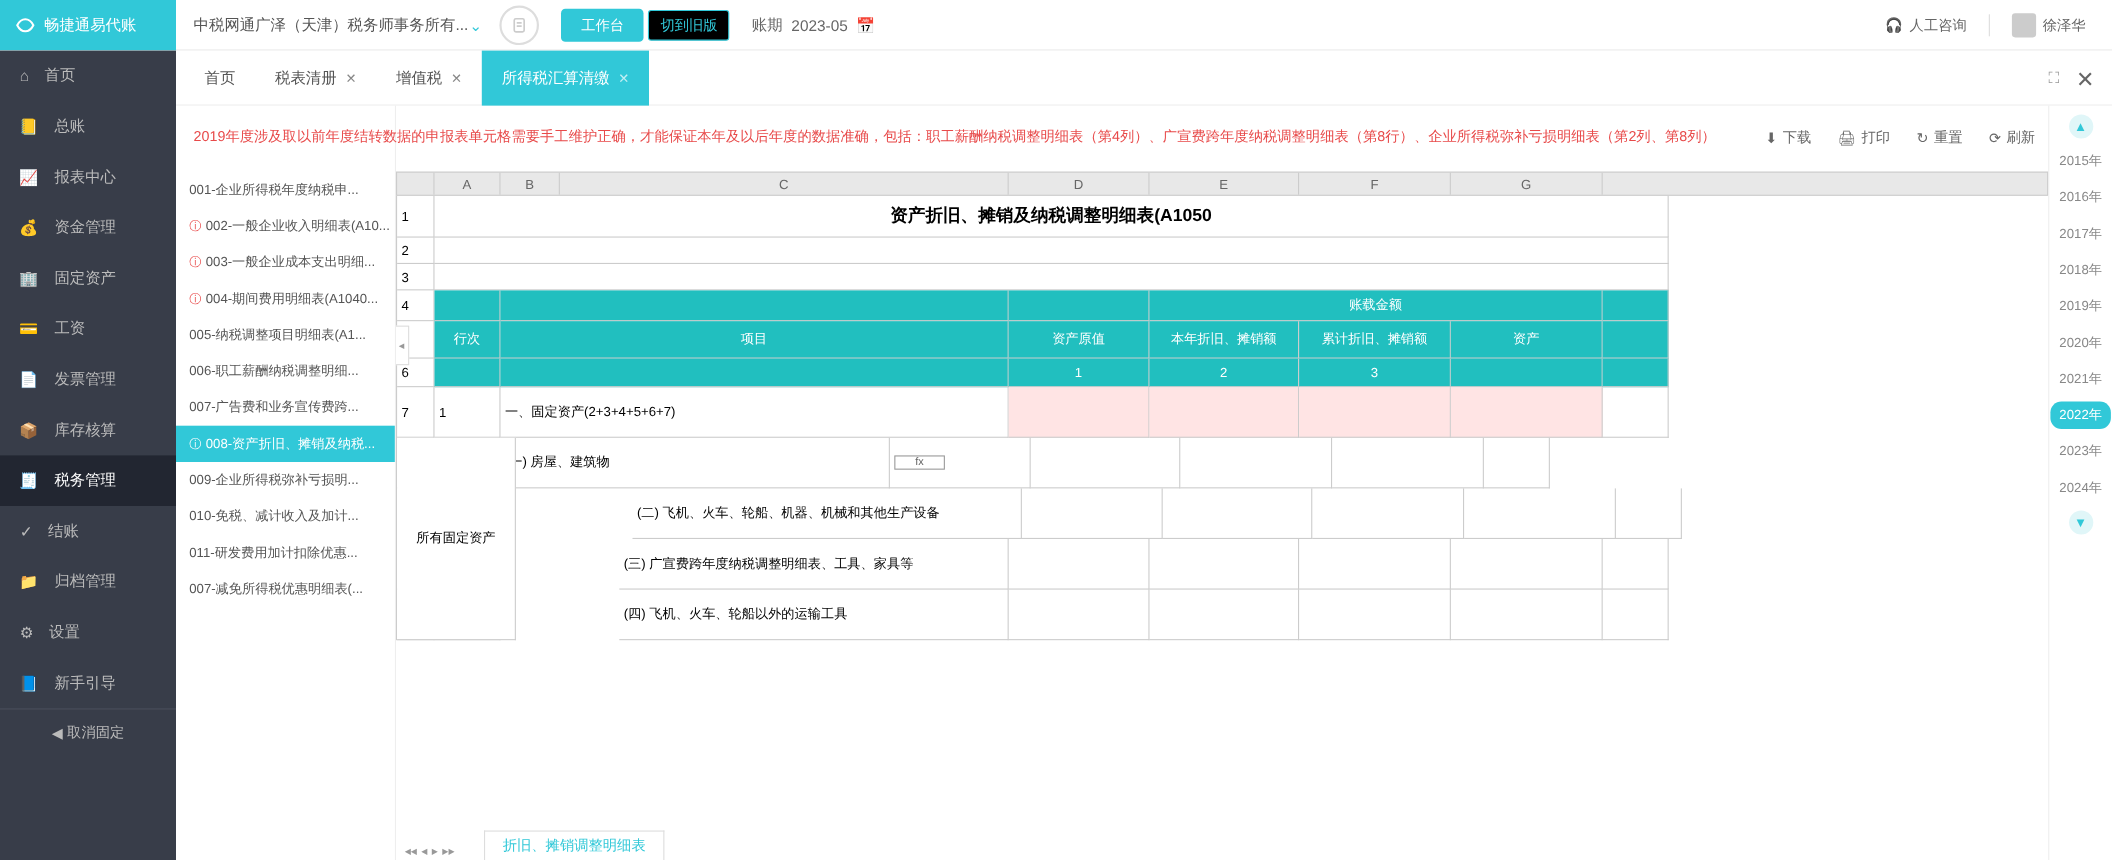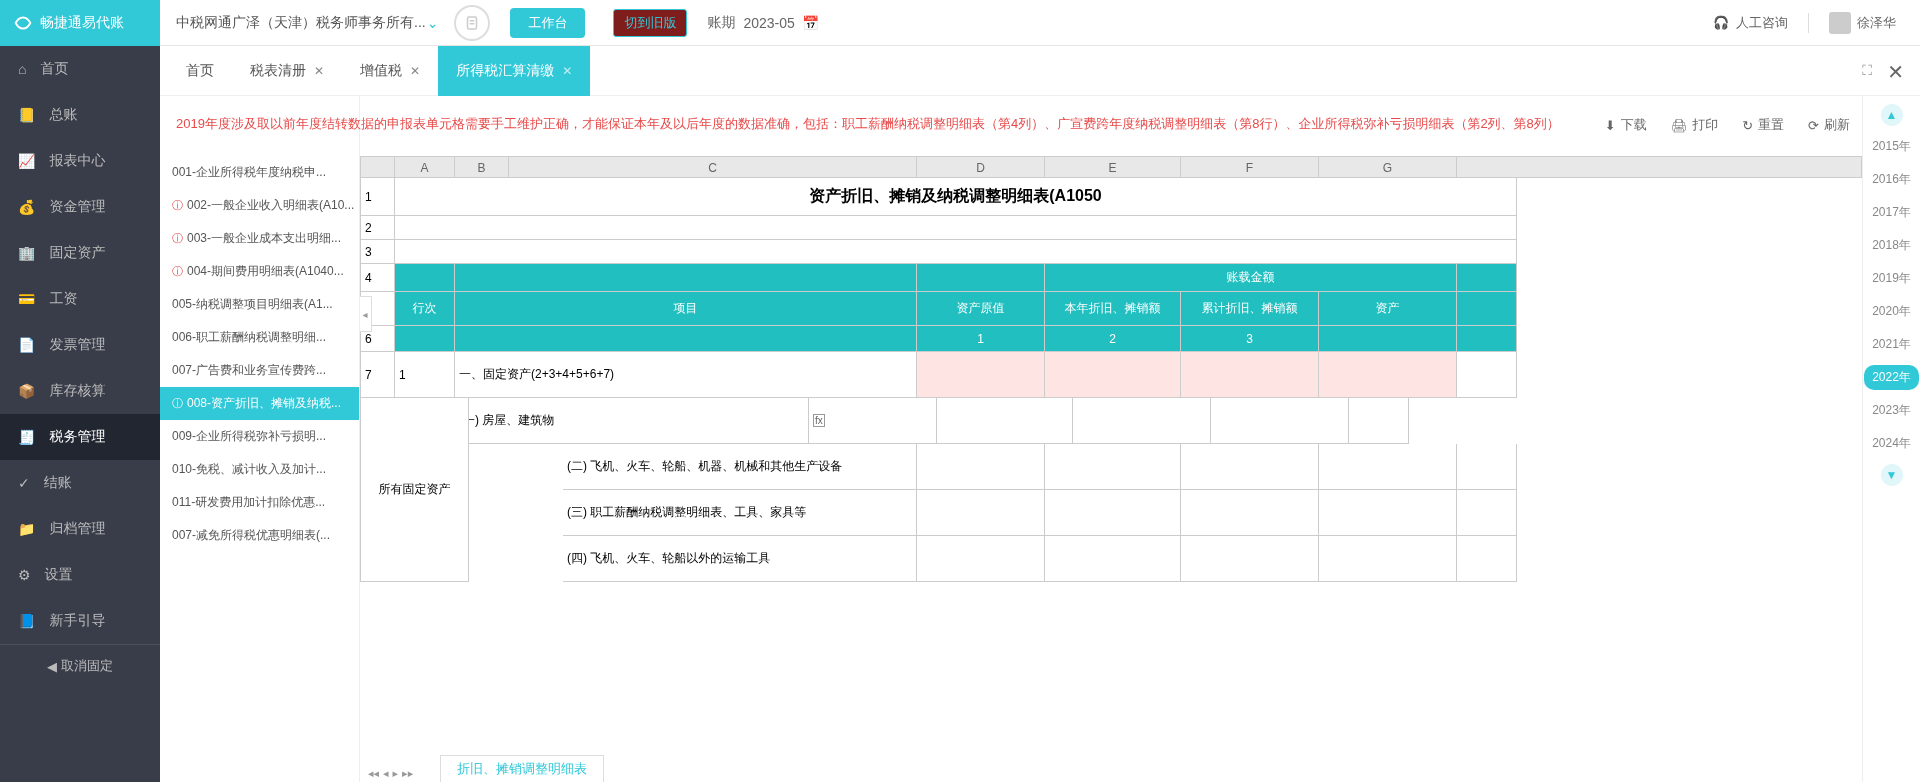--- a/index.html
+++ b/index.html
@@ -4,21 +4,21 @@
 <style>
 *{margin:0;padding:0;box-sizing:border-box;font-family:"Microsoft YaHei",sans-serif}
 body{background:#f0f0f0;overflow:hidden}
 .topbar{height:46px;background:#fff;display:flex;align-items:center;border-bottom:1px solid #e5e5e5}
 .logo{width:160px;height:46px;background:#31c8d8;color:#fff;display:flex;align-items:center;padding-left:12px;font-size:14px;gap:6px}
 .logo svg{width:22px;height:22px}
 .org-select{margin-left:16px;display:flex;align-items:center;gap:1px;color:#555;font-size:14px}
 .org-select .chev{color:#31c8d8}
 .round-btn{width:36px;height:36px;border-radius:50%;border:2px solid #ddd;display:flex;align-items:center;justify-content:center;margin-left:16px;color:#ccc}
 .workbench{margin-left:20px;background:#31c8d8;color:#fff;border:none;padding:6px 18px;border-radius:4px;font-size:13px}
-.old-ver{margin-left:28px;border:1px solid #31c8d8;color:#31c8d8;background:#7f1d1d;padding:4px 10px;font-size:13px;border-radius:3px}
+.old-ver{margin-left:4px;border:1px solid #31c8d8;color:#31c8d8;background:#000000;padding:4px 10px;font-size:13px;border-radius:3px}
 .period{margin-left:20px;color:#666;font-size:14px;display:flex;align-items:center;gap:8px}
 .period .cal{color:#31c8d8}
 .top-right{margin-left:auto;display:flex;align-items:center;gap:20px;padding-right:24px;color:#666;font-size:13px}
 .top-right .item{display:flex;align-items:center;gap:6px}
 .avatar{width:22px;height:22px;background:#ccc;border-radius:3px}
 
 .sidebar{position:absolute;top:46px;left:0;width:160px;bottom:0;background:#383d49;color:#bbb;overflow-y:auto}
 .nav-item{display:flex;align-items:center;gap:14px;padding:14px 18px;font-size:14px;cursor:pointer}
 .nav-item.active{background:#222631;color:#fff}
 .nav-bottom{display:flex;align-items:center;justify-content:center;gap:4px;padding:12px;font-size:13px;border-top:1px solid #4a4f5b}
@@ -54,21 +54,21 @@
 .teal{background:#21bfbf;color:#fff;font-weight:normal;justify-content:center}
 .pink{background:#ffe4e4}
 .sheet-tab{position:absolute;bottom:0;left:80px;padding:4px 16px;border:1px solid #ddd;border-bottom:none;font-size:13px;color:#31c8d8;background:#fff}
 .sheet-nav{position:absolute;bottom:2px;left:8px;display:flex;gap:4px;color:#999;font-size:11px}
 
 .year-panel{width:58px;border-left:1px solid #eee;display:flex;flex-direction:column;align-items:center;padding-top:8px;gap:8px;font-size:12px;color:#888}
 .year-item{padding:4px 8px;border-radius:10px;cursor:pointer}
 .year-item.sel{background:#31c8d8;color:#fff}
 .year-scroll{width:22px;height:22px;border-radius:50%;background:#e0f6f8;color:#31c8d8;display:flex;align-items:center;justify-content:center;font-size:12px}
 
-.fx-icon{border:1px solid #999;font-size:10px;padding:0 1px;color:#666}
+.fx-icon{border:1px solid #999;font-size:10px;padding:0 18px;color:#666}
 </style>
 </head>
 <body>
 
 <div class="topbar">
   <div class="logo">
     <svg viewBox="0 0 24 24" fill="none" stroke="#fff" stroke-width="2">
         <path d="M4 12c4-8 12-8 16 0-4 8-12 8-16 0z"></path>
       </svg>
     <span>畅捷通易代账</span>
@@ -284,36 +284,36 @@
             <div class="gcell " style="width: 108px; height: 184px; display: flex; align-items: center; justify-content: center; position: absolute; background: rgb(255, 255, 255); z-index: 1; border-bottom: 1px solid rgb(204, 204, 204);">所有固定资产</div>
             <div class="gcell " style="width: 354px;">(一) 房屋、建筑物</div>
             <div class="gcell " style="width: 128px;">
               <span class="fx-icon">fx</span>
             </div>
             <div class="gcell " style="width: 136px;"></div>
             <div class="gcell " style="width: 138px;"></div>
             <div class="gcell " style="width: 138px;"></div>
             <div class="gcell " style="width: 60px;"></div>
           </div>
-          <div class="grow" style="height: 46px;">
+          <div class="grow" style="height: 46px; padding-left: 12px;">
             <div class="gcell " style="width: 34px;">9</div>
             <div class="gcell " style="width: 60px;">3</div>
             <div class="gcell nobb" style="width: 108px; height: 46px; border-bottom: none; border-right: 1px solid rgb(204, 204, 204); visibility: hidden;"></div>
             <div class="gcell " style="width: 354px;">(二) 飞机、火车、轮船、机器、机械和其他生产设备</div>
             <div class="gcell " style="width: 128px;"></div>
             <div class="gcell " style="width: 136px;"></div>
             <div class="gcell " style="width: 138px;"></div>
             <div class="gcell " style="width: 138px;"></div>
             <div class="gcell " style="width: 60px;"></div>
           </div>
           <div class="grow" style="height: 46px;">
             <div class="gcell " style="width: 34px;">10</div>
             <div class="gcell " style="width: 60px;">4</div>
             <div class="gcell nobb" style="width: 108px; height: 46px; border-bottom: none; border-right: 1px solid rgb(204, 204, 204); visibility: hidden;"></div>
-            <div class="gcell " style="width: 354px;">(三) 职工薪酬纳税调整明细表、工具、家具等</div>
+            <div class="gcell " style="width: 354px;">(三) 广宣费跨年度纳税调整明细表、工具、家具等</div>
             <div class="gcell " style="width: 128px;"></div>
             <div class="gcell " style="width: 136px;"></div>
             <div class="gcell " style="width: 138px;"></div>
             <div class="gcell " style="width: 138px;"></div>
             <div class="gcell " style="width: 60px;"></div>
           </div>
           <div class="grow" style="height: 46px;">
             <div class="gcell " style="width: 34px;">11</div>
             <div class="gcell " style="width: 60px;">5</div>
             <div class="gcell nobb" style="width: 108px; height: 46px; border-bottom: none; border-right: 1px solid rgb(204, 204, 204); visibility: hidden;"></div>

